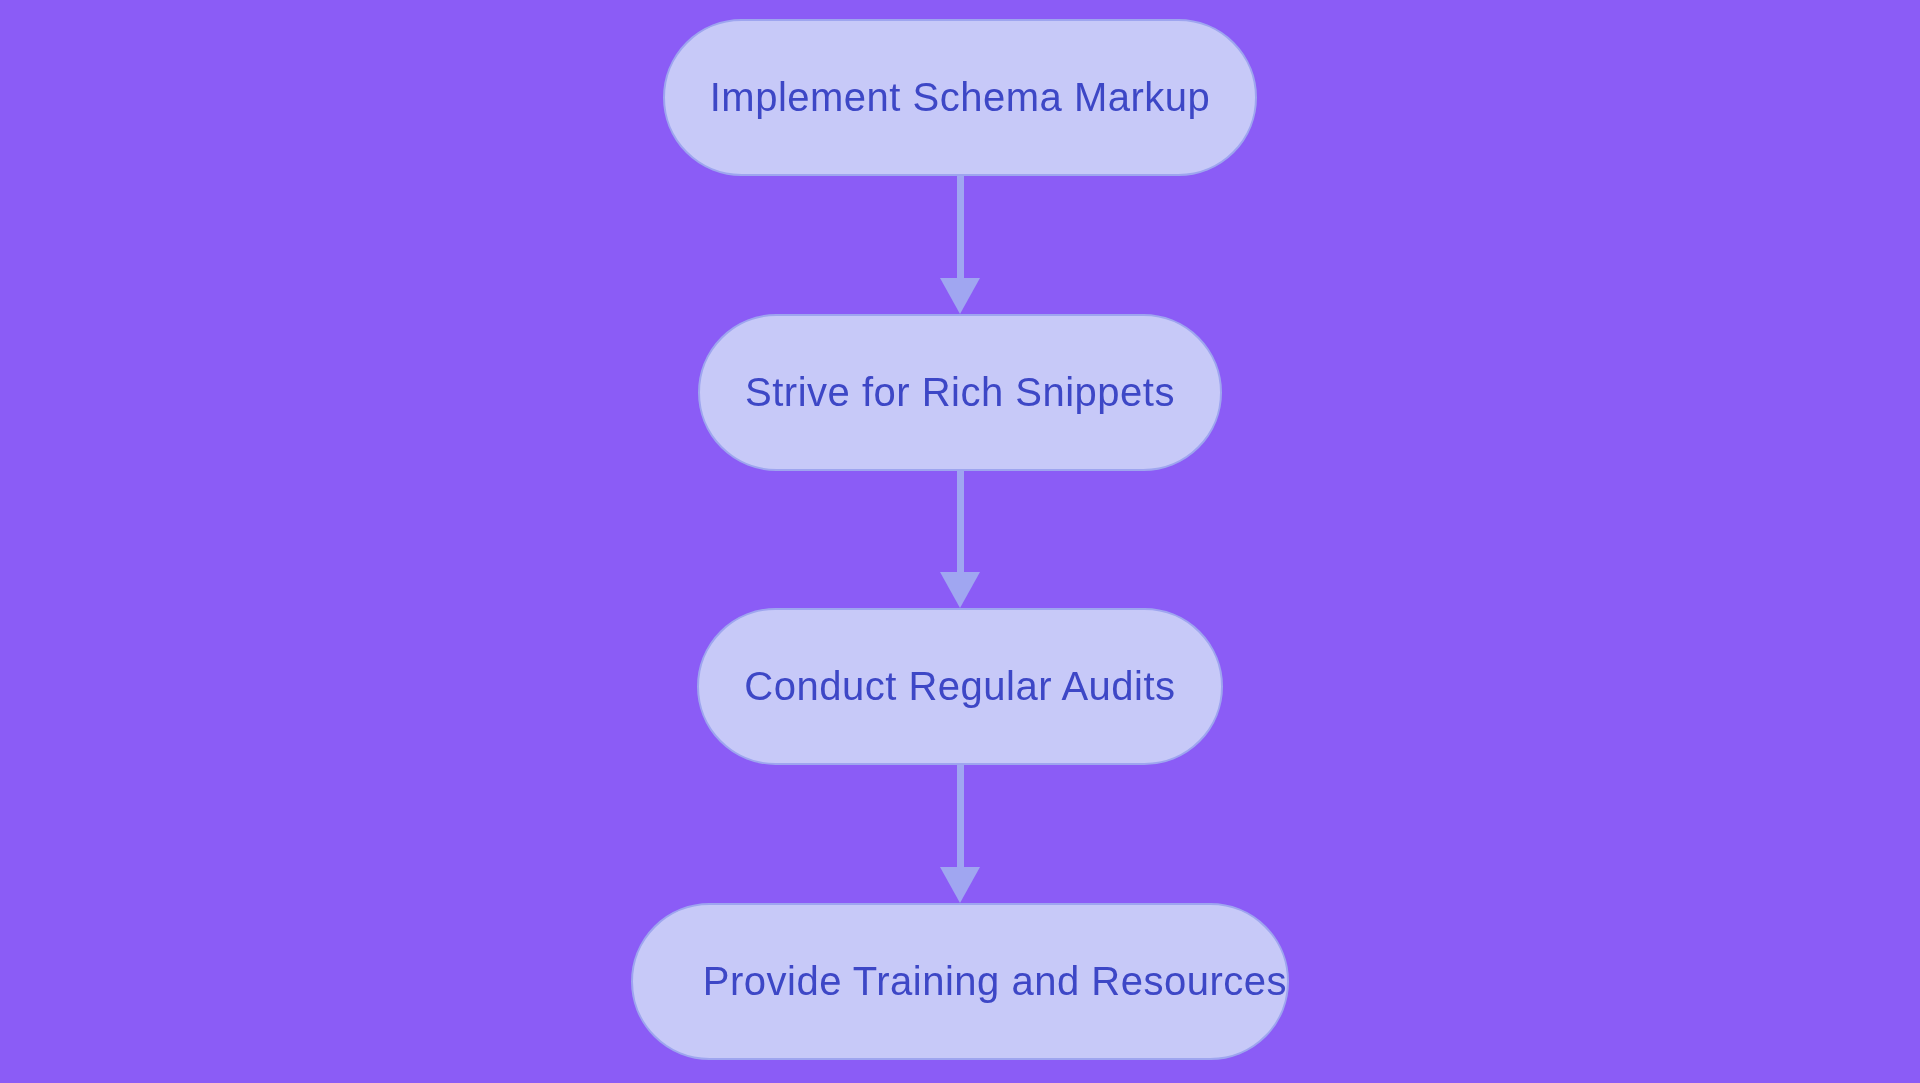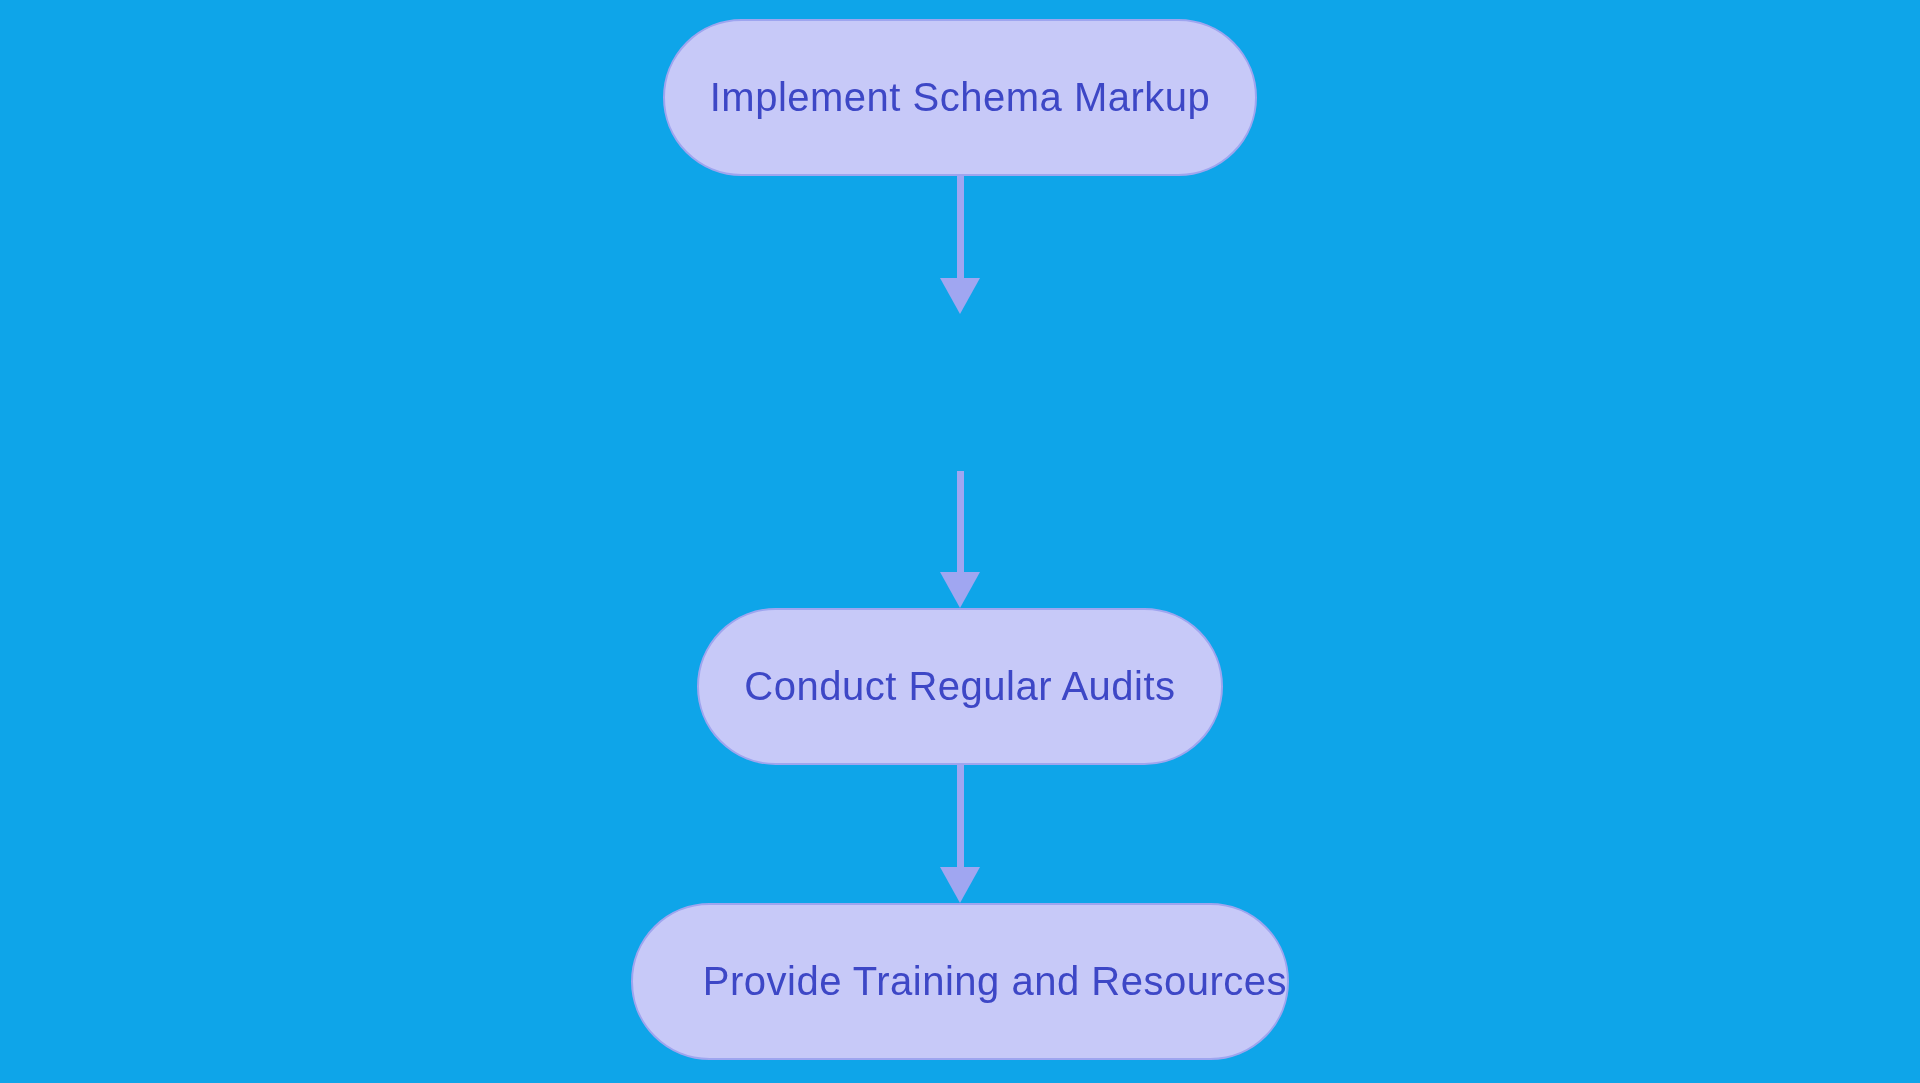--- a/index.html
+++ b/index.html
@@ -8,21 +8,21 @@
     background: #ffffff;
     width: 1920px;
     height: 1083px;
     overflow: hidden;
     font-family: "Liberation Sans", "DejaVu Sans", sans-serif;
   }
   .canvas {
     position: relative;
     width: 1920px;
     height: 1083px;
-    background: #0ea5e9;
+    background: #8b5cf6;
   }
   .flow-node {
     position: absolute;
     box-sizing: border-box;
     display: flex;
     align-items: center;
     justify-content: center;
     background: #c7c9f8;
     border: 2.5px solid #9ea5ef;
     border-radius: 80px;
@@ -71,20 +71,23 @@
 
   <div class="flow-node node-1">
     <span>Implement Schema Markup</span>
   </div>
 
   <div class="flow-arrow arrow-1">
     <div class="arrow-line"></div>
     <div class="arrow-head"></div>
   </div>
 
+  <div class="flow-node node-2">
+    <span>Strive for Rich Snippets</span>
+  </div>
 
   <div class="flow-arrow arrow-2">
     <div class="arrow-line"></div>
     <div class="arrow-head"></div>
   </div>
 
   <div class="flow-node node-3">
     <span>Conduct Regular Audits</span>
   </div>
 

